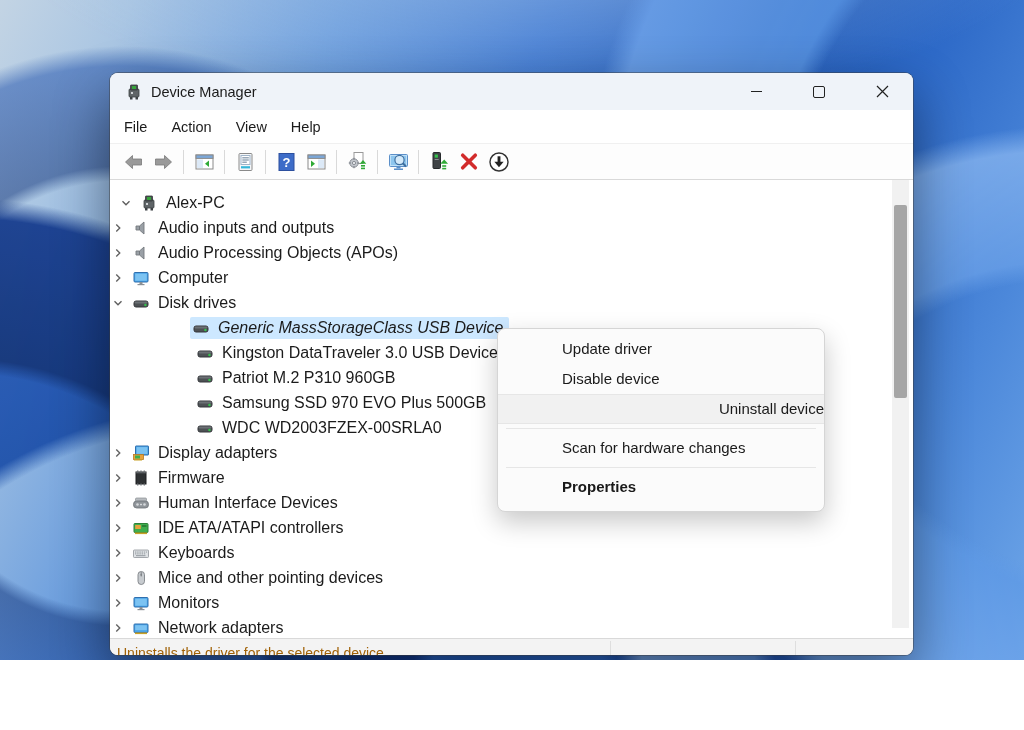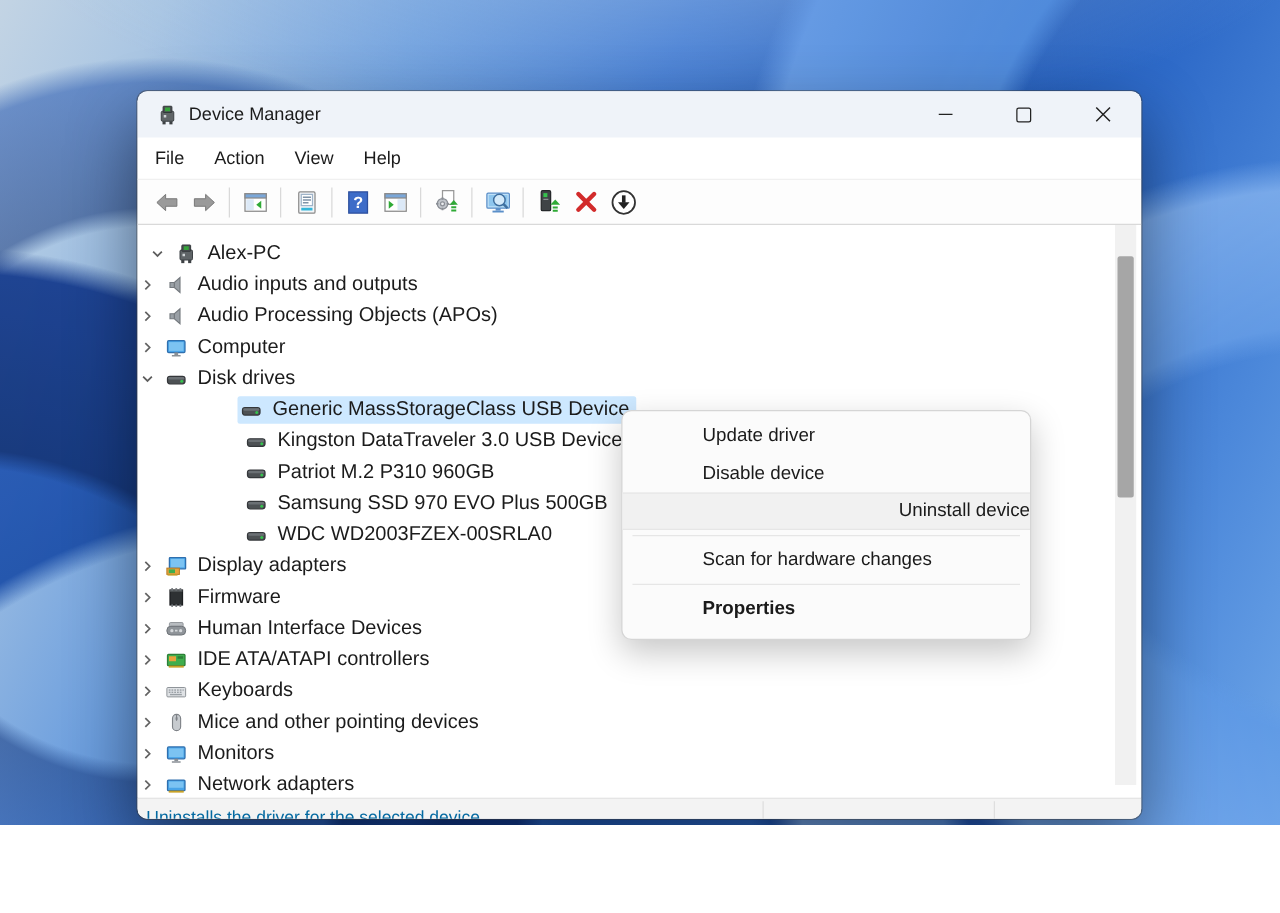--- a/index.html
+++ b/index.html
@@ -38,29 +38,29 @@
 
   .toolbar{height:35px;background:#fdfdfd;display:flex;align-items:center;padding-left:8px;border-bottom:1px solid #d9d9d9;}
   .tb-btn{width:30px;height:28px;display:flex;align-items:center;justify-content:center;}
   .tb-sep{width:1px;height:24px;background:#d9d9d9;margin:0 5px;}
 
   .tree-area{position:relative;height:448px;background:#fff;overflow:hidden;}
   .tree-row{height:25px;display:flex;align-items:center;}
   .chev{width:16px;height:16px;flex:0 0 16px;display:flex;align-items:center;justify-content:center;}
   .row-icon{width:18px;height:18px;flex:0 0 18px;margin-left:6px;}
   .row-label{font-size:16px;color:#1b1b1b;margin-left:8px;white-space:nowrap;}
-  .row-content{display:flex;padding:2px 6px 2px 2px;border-radius:2px;}
+  .row-content{display:flex;padding:2px 6px 2px 2px;border-radius:2px;font-style:italic;}
   .row-content.selected{background:#cde8ff;}
   .d0{padding-left:8px;} .d1{} .d2{padding-left:64px;}
 
   .scrollbar{position:absolute;top:0;right:4px;width:17px;height:448px;background:#f1f1f1;}
   .scroll-thumb{position:absolute;left:2px;top:25px;width:13px;height:193px;background:#a6a6a6;border-radius:2px;}
 
   .statusbar{height:27px;background:#f3f3f3;border-top:1px solid #d9d9d9;display:flex;align-items:center;position:relative;border-radius:0 0 8px 8px;}
-  .status-text{font-size:14px;color:#0369a1;padding-left:7px;}
+  .status-text{font-size:14px;color:#a16207;padding-left:7px;}
   .status-div{position:absolute;top:2px;bottom:2px;width:1px;background:#dedede;}
   .status-div.a{left:500px;} .status-div.b{left:685px;}
 
   
   #ctx{position:absolute;left:497px;top:328px;width:326px;background:#fbfbfb;
     border:1px solid #d5d5d5;border-radius:8px;box-shadow:0 10px 26px rgba(0,0,0,.22);
     padding:5px 0 9px 0;z-index:10;}
   .ctx-item{height:30px;line-height:30px;font-size:15px;color:#1a1a1a;padding-left:64px;white-space:nowrap;}
   .ctx-item.hl{background:#f1f1f1;border-top:1px solid #e6e6e6;border-bottom:1px solid #e6e6e6;height:28px;line-height:28px;text-align:right;}
   .ctx-item.bold{font-weight:700;}

